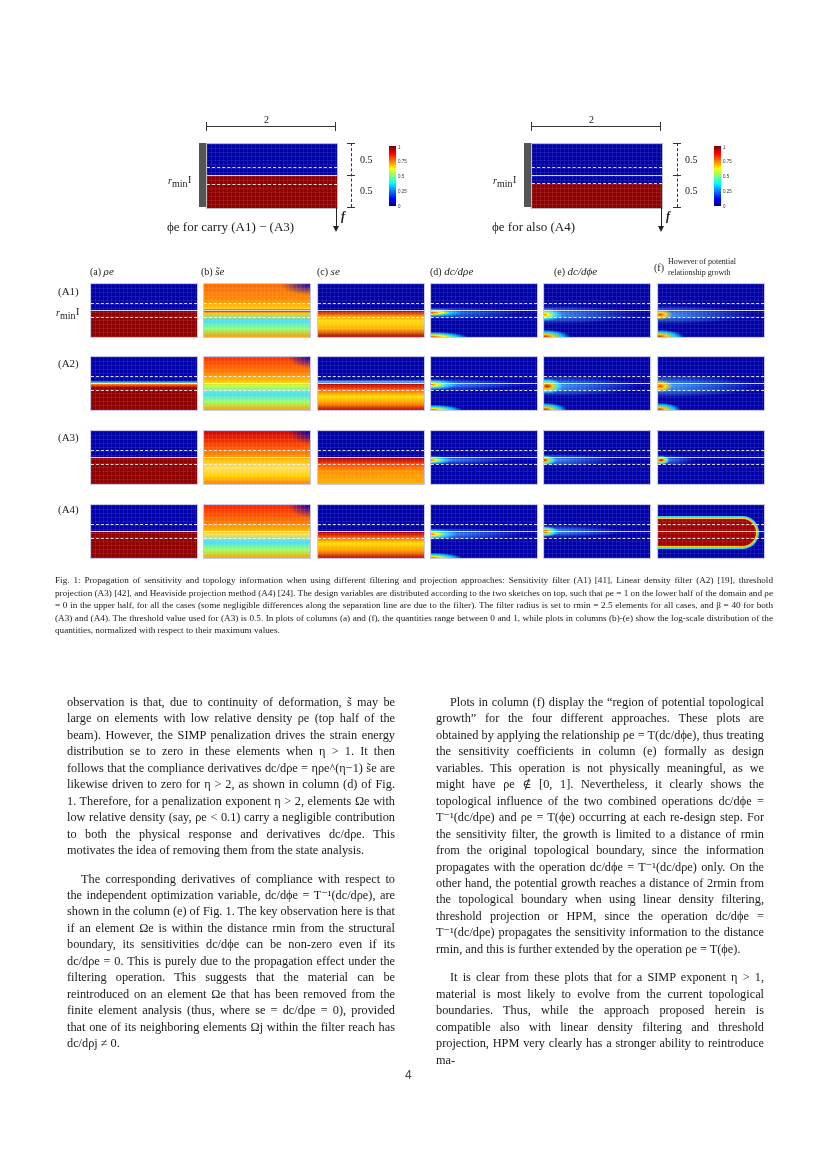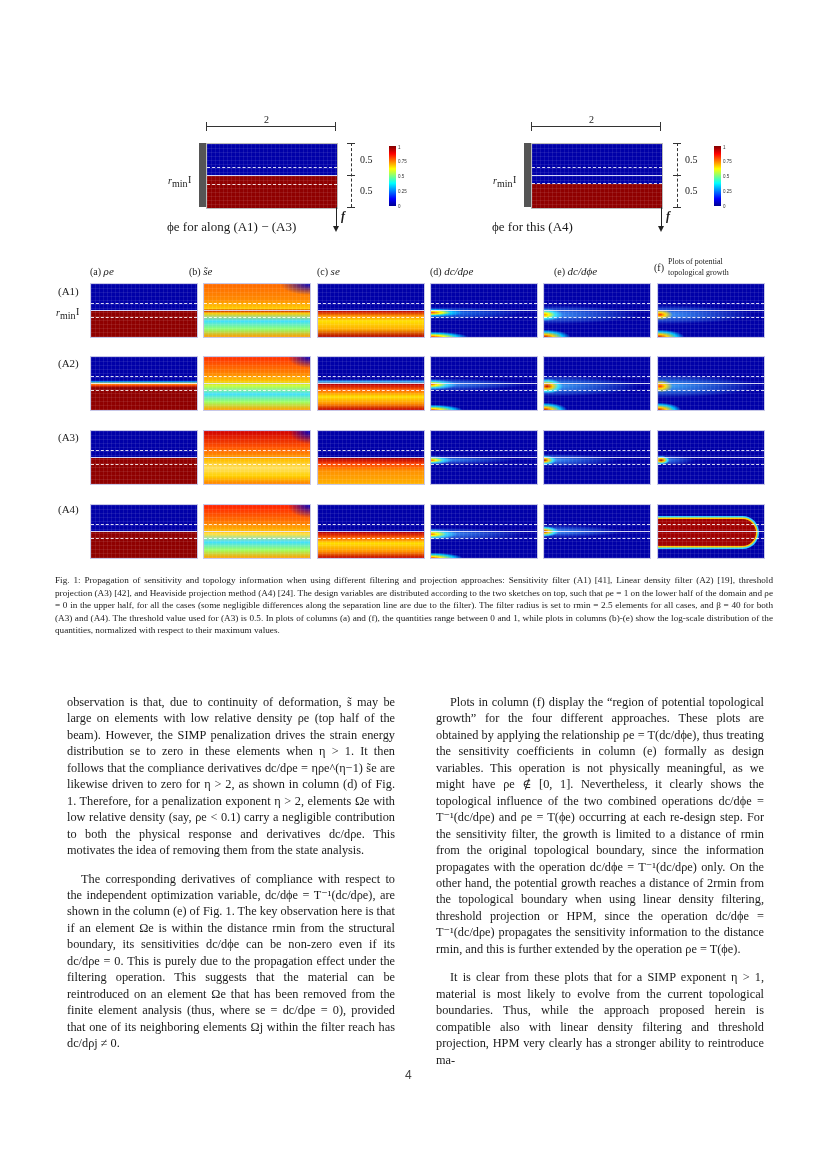--- a/index.html
+++ b/index.html
@@ -56,21 +56,21 @@
   <span class="rmin" style="left:168px; top:175px;"><span>r</span><sub>min</sub></span>
   <span class="ibar" style="left:188px; top:174px;">I</span>
   <div class="vdim" style="left:351px; top:143px; height:64px;"></div>
   <div class="tick" style="left:347px; top:143px;"></div>
   <div class="tick" style="left:347px; top:175px;"></div>
   <div class="tick" style="left:347px; top:207px;"></div>
   <span class="dim-label" style="left:360px; top:154px;">0.5</span>
   <span class="dim-label" style="left:360px; top:185px;">0.5</span>
   <div class="force" style="left:336px; top:207px; height:22px;"></div>
   <span class="forcelab" style="left:341px; top:209px;">f</span>
-  <span class="sk-cap" style="left:167px; top:219px;">ϕe for along (A1) − (A3)</span>
+  <span class="sk-cap" style="left:167px; top:219px;">ϕe for carry (A1) − (A3)</span>
   <div class="colorbar" style="left:389px; top:146px;"></div>
   <span class="cb-lab" style="left:398px; top:145px;">1</span>
   <span class="cb-lab" style="left:398px; top:159px;">0.75</span>
   <span class="cb-lab" style="left:398px; top:174px;">0.5</span>
   <span class="cb-lab" style="left:398px; top:189px;">0.25</span>
   <span class="cb-lab" style="left:398px; top:204px;">0</span>
 </div>
 
 <div>
   <div class="dim-top" style="left:531px; top:126px; width:130px;"></div>
@@ -85,38 +85,38 @@
   <span class="rmin" style="left:493px; top:175px;"><span>r</span><sub>min</sub></span>
   <span class="ibar" style="left:513px; top:174px;">I</span>
   <div class="vdim" style="left:677px; top:143px; height:64px;"></div>
   <div class="tick" style="left:673px; top:143px;"></div>
   <div class="tick" style="left:673px; top:175px;"></div>
   <div class="tick" style="left:673px; top:207px;"></div>
   <span class="dim-label" style="left:685px; top:154px;">0.5</span>
   <span class="dim-label" style="left:685px; top:185px;">0.5</span>
   <div class="force" style="left:661px; top:207px; height:22px;"></div>
   <span class="forcelab" style="left:666px; top:209px;">f</span>
-  <span class="sk-cap" style="left:492px; top:219px;">ϕe for this (A4)</span>
+  <span class="sk-cap" style="left:492px; top:219px;">ϕe for also (A4)</span>
   <div class="colorbar" style="left:714px; top:146px;"></div>
   <span class="cb-lab" style="left:723px; top:145px;">1</span>
   <span class="cb-lab" style="left:723px; top:159px;">0.75</span>
   <span class="cb-lab" style="left:723px; top:174px;">0.5</span>
   <span class="cb-lab" style="left:723px; top:189px;">0.25</span>
   <span class="cb-lab" style="left:723px; top:204px;">0</span>
 </div>
 
 <div class="col-head" style="left:90px; top:265px; width:106px;"><span>(a)</span> <i>ρe</i></div>
-<div class="col-head" style="left:189px; top:265px; width:106px;"><span>(b)</span> <i>s̃e</i></div>
+<div class="col-head" style="left:201px; top:265px; width:106px;"><span>(b)</span> <i>s̃e</i></div>
 <div class="col-head" style="left:317px; top:265px; width:106px;"><span>(c)</span> <i>se</i></div>
 <div class="col-head" style="left:430px; top:265px; width:106px;"><span>(d)</span> <i>dc/dρe</i></div>
 <div class="col-head" style="left:554px; top:265px; width:106px;"><span>(e)</span> <i>dc/dϕe</i></div>
 <div class="col-head" style="left:668px; top:256px; width:110px; font-size:8px; line-height:11px;">
   <span style="position:absolute; left:-14px; top:6px; font-size:10px;">(f)</span>
-  <div>Plots of potential</div>
-    <div>topological growth</div>
+  <div>However of potential</div>
+    <div>relationship growth</div>
 </div>
 
 <span class="row-lab" style="left:58px; top:285px;">(A1)</span>
 <span class="rmin" style="left:56px; top:307px;"><span>r</span><sub>min</sub></span>
 <span class="ibar" style="left:76px; top:306px;">I</span>
 <span class="row-lab" style="left:58px; top:357px;">(A2)</span>
 <span class="row-lab" style="left:58px; top:431px;">(A3)</span>
 <span class="row-lab" style="left:58px; top:503px;">(A4)</span>
 
 <div class="panel" style="left:90px; top:283px; background:linear-gradient(to bottom,#0000a8 50%,#8f0000 50%);">

